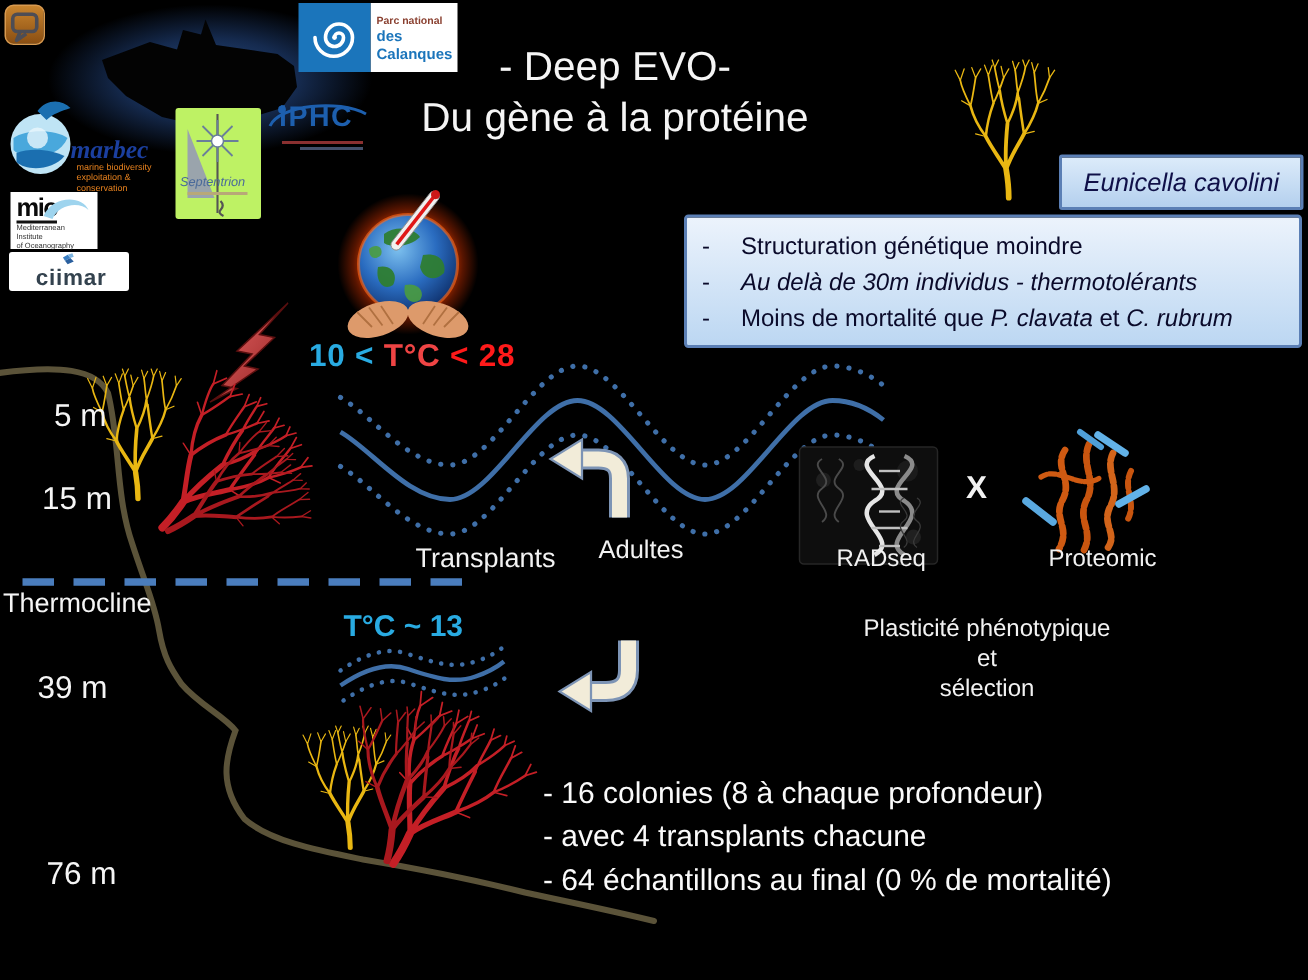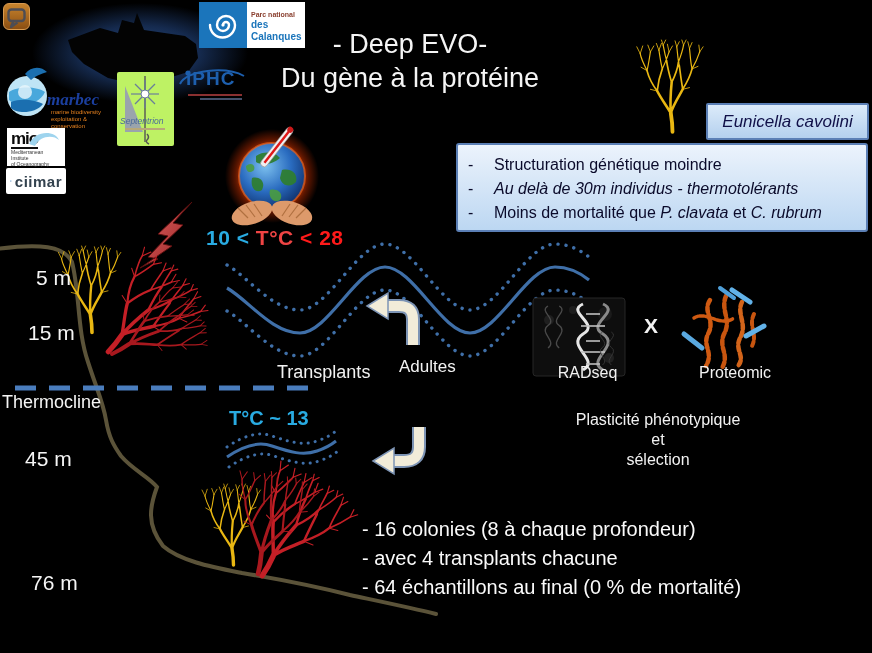--- a/index.html
+++ b/index.html
@@ -30,22 +30,22 @@
 
   .logo-iphc{left:176px;top:66px;width:74px;height:44px;position:absolute;}
   .iphc-name{position:absolute;left:10px;top:2px;font-size:19px;font-weight:bold;color:#1d5fae;letter-spacing:1px;}
   .iphc-bar1{position:absolute;left:12px;top:28px;width:54px;height:2px;background:#8a3030;}
   .iphc-bar2{position:absolute;left:24px;top:32px;width:42px;height:2px;background:#44506a;}
 
   .logo-mio{left:7px;top:128px;width:58px;height:38px;background:#fff;position:absolute;padding:2px 4px;box-sizing:border-box;}
   .mio-name{font-size:17px;font-weight:900;color:#0a0a0a;letter-spacing:-1px;line-height:17px;border-bottom:2px solid #111;display:inline-block;}
   .mio-tag{font-size:5px;color:#333;line-height:6px;}
 
-  .logo-ciimar{left:6px;top:168px;width:60px;height:26px;background:#fff;border-radius:2px;position:absolute;
-    display:flex;align-items:center;padding:0 4px;box-sizing:border-box;}
+  .logo-ciimar{left:6px;top:168px;width:80px;height:26px;background:#fff;border-radius:2px;position:absolute;
+    display:flex;align-items:center;padding:0 4px;box-sizing:border-box;flex-direction:column;}
   .ciimar-name{font-size:15px;font-weight:bold;color:#33424e;letter-spacing:.5px;margin-left:3px;}
 
   .species-box{left:706px;top:103px;width:163px;height:37px;box-sizing:border-box;
     background:linear-gradient(#dcebfa,#b4d0ee);border:2px solid #5b7fb5;border-radius:2px;
     display:flex;align-items:center;justify-content:center;}
   .species-box span{font-style:italic;font-size:17px;color:#101048;}
 
   .info-box{left:456px;top:143px;width:412px;height:89px;box-sizing:border-box;
     background:linear-gradient(#ecf3fc,#bcd7f2);border:2px solid #5b7fb5;border-radius:3px;
     padding:8px 6px 0 10px;color:#0a0a2a;font-size:16px;line-height:24px;}
@@ -317,21 +317,21 @@
       <span class="it">Au delà de 30m individus - thermotolérants</span>
     </div>
     <div class="bullet">
       <span class="dash">-</span>
       <span><span>Moins de mortalité que </span><span class="it">P. clavata</span><span> et </span><span class="it">C. rubrum</span></span>
     </div>
   </div>
 
   <div class="abs depth" style="left:36px;top:266px;">5 m</div>
   <div class="abs depth" style="left:28px;top:321px;">15 m</div>
-  <div class="abs depth" style="left:25px;top:447px;">45 m</div>
+  <div class="abs depth" style="left:25px;top:447px;">39 m</div>
   <div class="abs depth" style="left:31px;top:571px;">76 m</div>
   <div class="abs thermo-label">Thermocline</div>
 
   <div class="abs temp-shallow">
     <span class="c-cyan">10</span>
     <span class="c-cyan">&lt;</span>
     <span class="c-orange">T°C</span>
     <span class="c-red">&lt;</span>
     <span class="c-red">28</span>
   </div>

